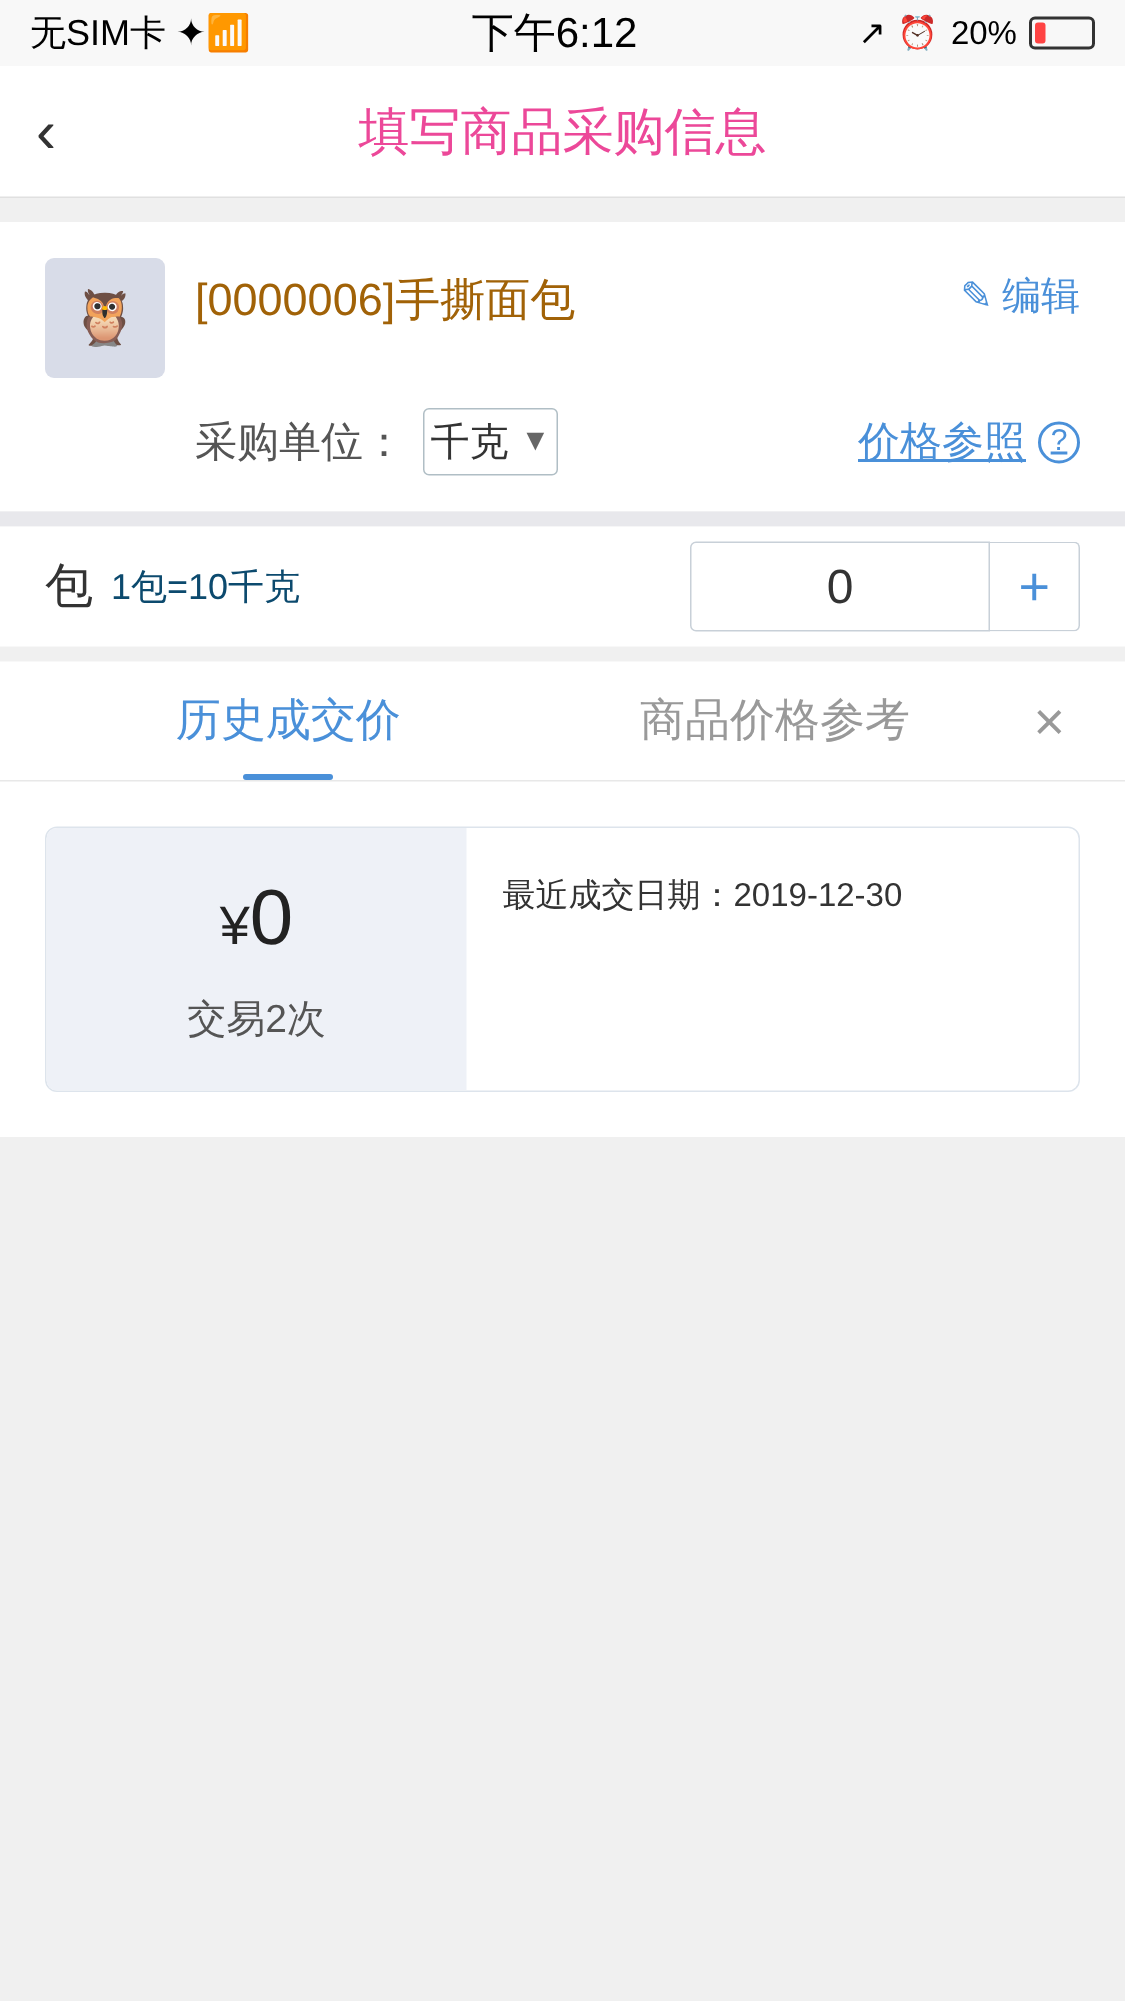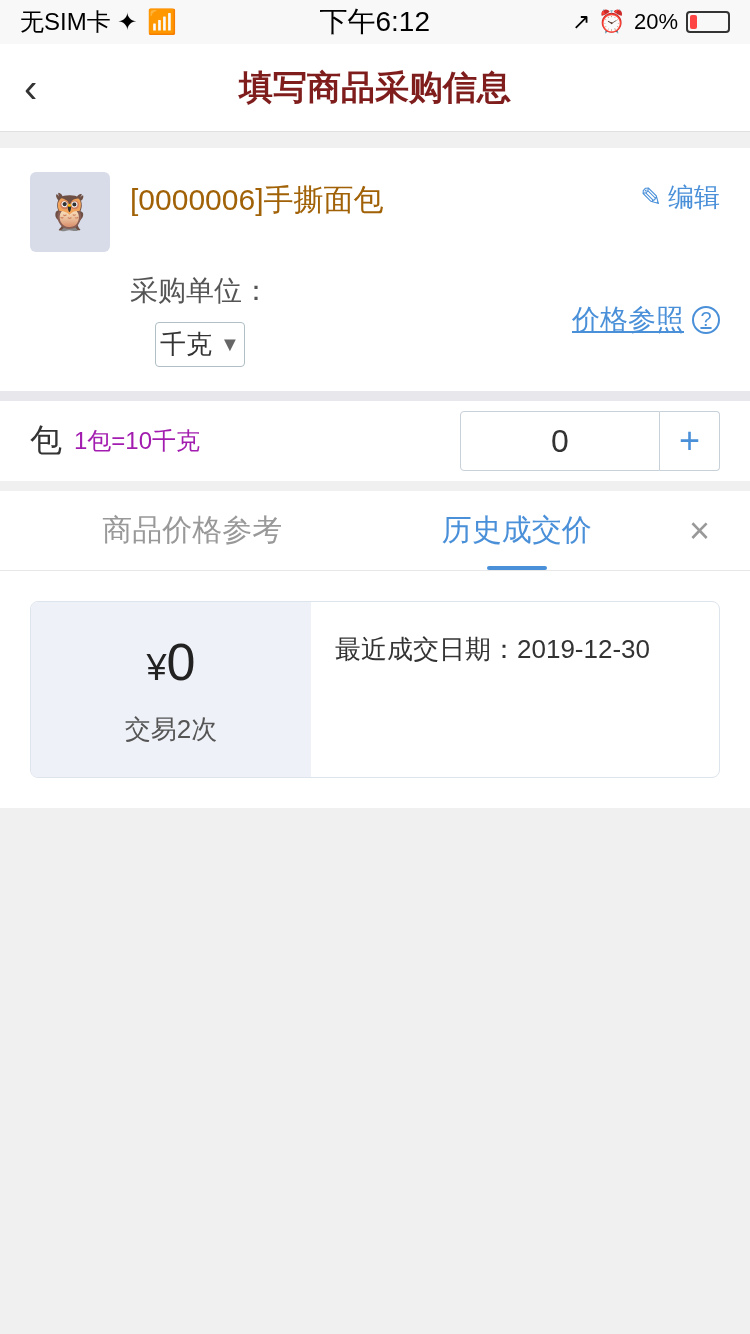--- a/index.html
+++ b/index.html
@@ -17,21 +17,21 @@
       width: 750px;
       height: 44px;
       background: #f8f8f8;
       display: flex;
       align-items: center;
       justify-content: space-between;
       padding: 0 20px;
       font-size: 26px;
       color: #000;
     }
-    .status-left { display: flex; align-items: center; gap: 10px; font-size: 24px; }
+    .status-left { display: flex; align-items: center; font-size: 24px; }
     .status-center { font-size: 28px; font-weight: 400; }
     .status-right { display: flex; align-items: center; gap: 8px; font-size: 22px; }
     .wifi-icon { font-size: 24px; }
     .battery-bar {
       width: 44px; height: 22px;
       border: 2px solid #333;
       border-radius: 4px;
       position: relative;
       display: flex;
       align-items: center;
@@ -58,22 +58,22 @@
     .nav-back {
       position: absolute;
       left: 24px;
       font-size: 40px;
       color: #333;
       cursor: pointer;
       line-height: 1;
     }
     .nav-title {
       font-size: 34px;
-      font-weight: 700;
-      color: #7f1d1d;
+      font-weight: 400;
+      color: #ec4899;
     }
 
     
     .product-card {
       background: #fff;
       margin-top: 16px;
       padding: 24px 30px;
     }
     .product-header {
       display: flex;
@@ -181,21 +181,21 @@
       align-items: center;
       gap: 12px;
     }
     .quantity-unit-label {
       font-size: 32px;
       color: #333;
       font-weight: 500;
     }
     .quantity-sub {
       font-size: 24px;
-      color: #a21caf;
+      color: #0c4a6e;
     }
     .quantity-controls {
       display: flex;
       align-items: center;
       gap: 0;
     }
     .quantity-input {
       width: 200px;
       height: 60px;
       border: 1px solid #c8d0d8;
@@ -300,21 +300,21 @@
       margin-top: 20px;
     }
     .history-right {
       flex: 1;
       padding: 28px 24px;
       display: flex;
       flex-direction: column;
       gap: 12px;
     }
     .history-detail-row {
-      font-size: 26px;
+      font-size: 22px;
       color: #333;
       line-height: 1.5;
     }
 
     
     .bottom-space {
       background: #f0f0f0;
       height: 600px;
     }
   </style>
@@ -354,21 +354,21 @@
         </div>
       </div>
     </div>
     <div class="product-edit">
       <span>✎</span>
       <span>编辑</span>
     </div>
   </div>
 
   <div class="purchase-unit-row">
-    <div style="display:flex;align-items:center;gap:12px;padding-left:100px;flex-direction:column;">
+    <div style="display:flex;align-items:center;gap:12px;padding-left:100px;">
       <span class="unit-label">采购单位：</span>
       <div class="unit-select">
         <span>千克</span>
         <span class="unit-dropdown-arrow">▼</span>
       </div>
     </div>
     <div class="price-ref">
       <span>价格参照</span>
       <div class="price-ref-icon">?</div>
     </div>
@@ -385,25 +385,25 @@
   <div class="quantity-controls">
     <input class="quantity-input" type="text" value="0" readonly="" style="">
     <div class="quantity-plus">
       <span>+</span>
     </div>
   </div>
 </div>
 
 <div class="tabs-panel">
   <div class="tabs-header">
+    <div class="tab-item active">
+      <span>历史成交价</span>
+    </div>
     <div class="tab-item">
       <span>商品价格参考</span>
-    </div>
-    <div class="tab-item active">
-      <span>历史成交价</span>
     </div>
     <div class="tab-close">
       <span>×</span>
     </div>
   </div>
 
   <div class="history-content">
     <div class="history-card">
       <div class="history-left">
         <div class="history-price">

